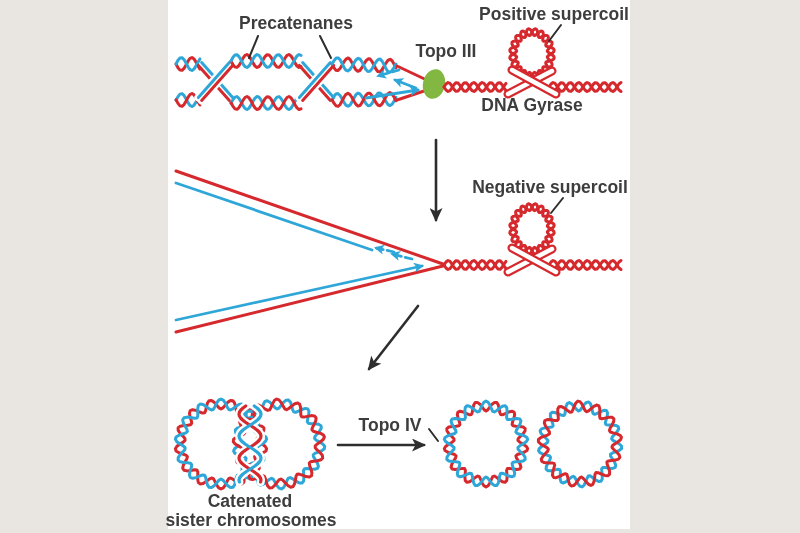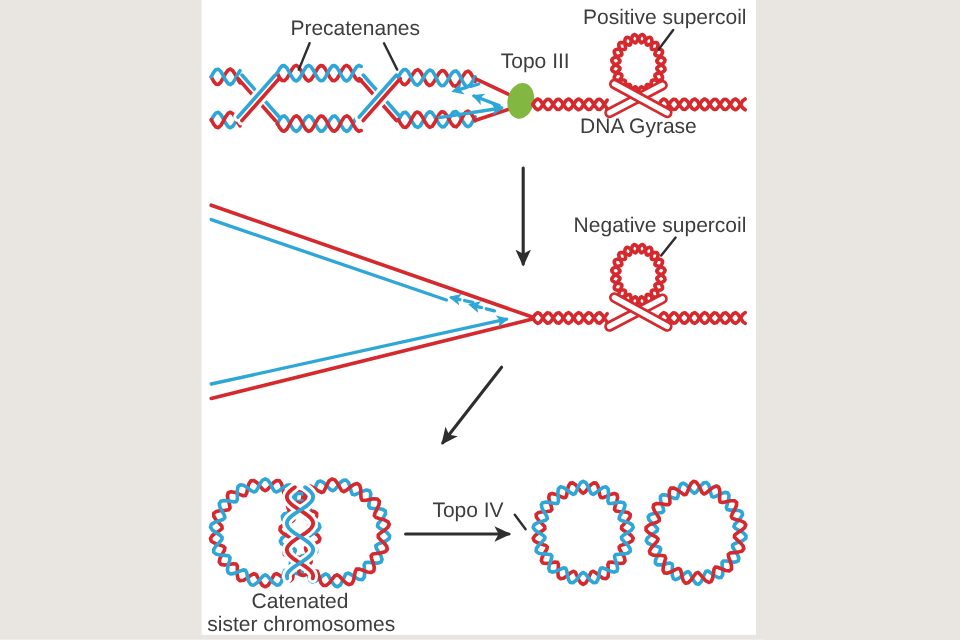--- a/index.html
+++ b/index.html
@@ -2,21 +2,21 @@
 <html style="--dna-red: #d5292e; --dna-blue: #2ea7d8; --topo-iii-green: #82b742; --arrow-black: #2e2e2e; --text: #3d3d3d; --background: #e9e5e0; --canvas: #ffffff;"><head>
 <meta charset="utf-8">
 <style>
   html,body{margin:0;padding:0;}
   body{
     width:800px;height:533px;
     background:var(--background,#e9e5e0);
     font-family:"Liberation Sans",sans-serif;
     overflow:hidden;
   }
-  #stage{position:relative;width:800px;height:533px;}
+  #stage{position:relative;width:800px;height:533px;font-weight:bold;}
   svg{position:absolute;left:0;top:0;}
   .lbl{
     fill:var(--text,#3d3d3d);
     font-family:"Liberation Sans",sans-serif;
     font-size:17.5px;
   }
   .ptr{stroke:var(--arrow-black,#2e2e2e);stroke-width:2;stroke-linecap:round;}
   .blk{stroke:var(--arrow-black,#2e2e2e);stroke-width:2.6;stroke-linecap:round;fill:none;}
   .blu{stroke:var(--dna-blue,#2ea7d8);stroke-width:2.8;stroke-linecap:round;fill:none;}
   .blu.dash{stroke-dasharray:7 4;}

